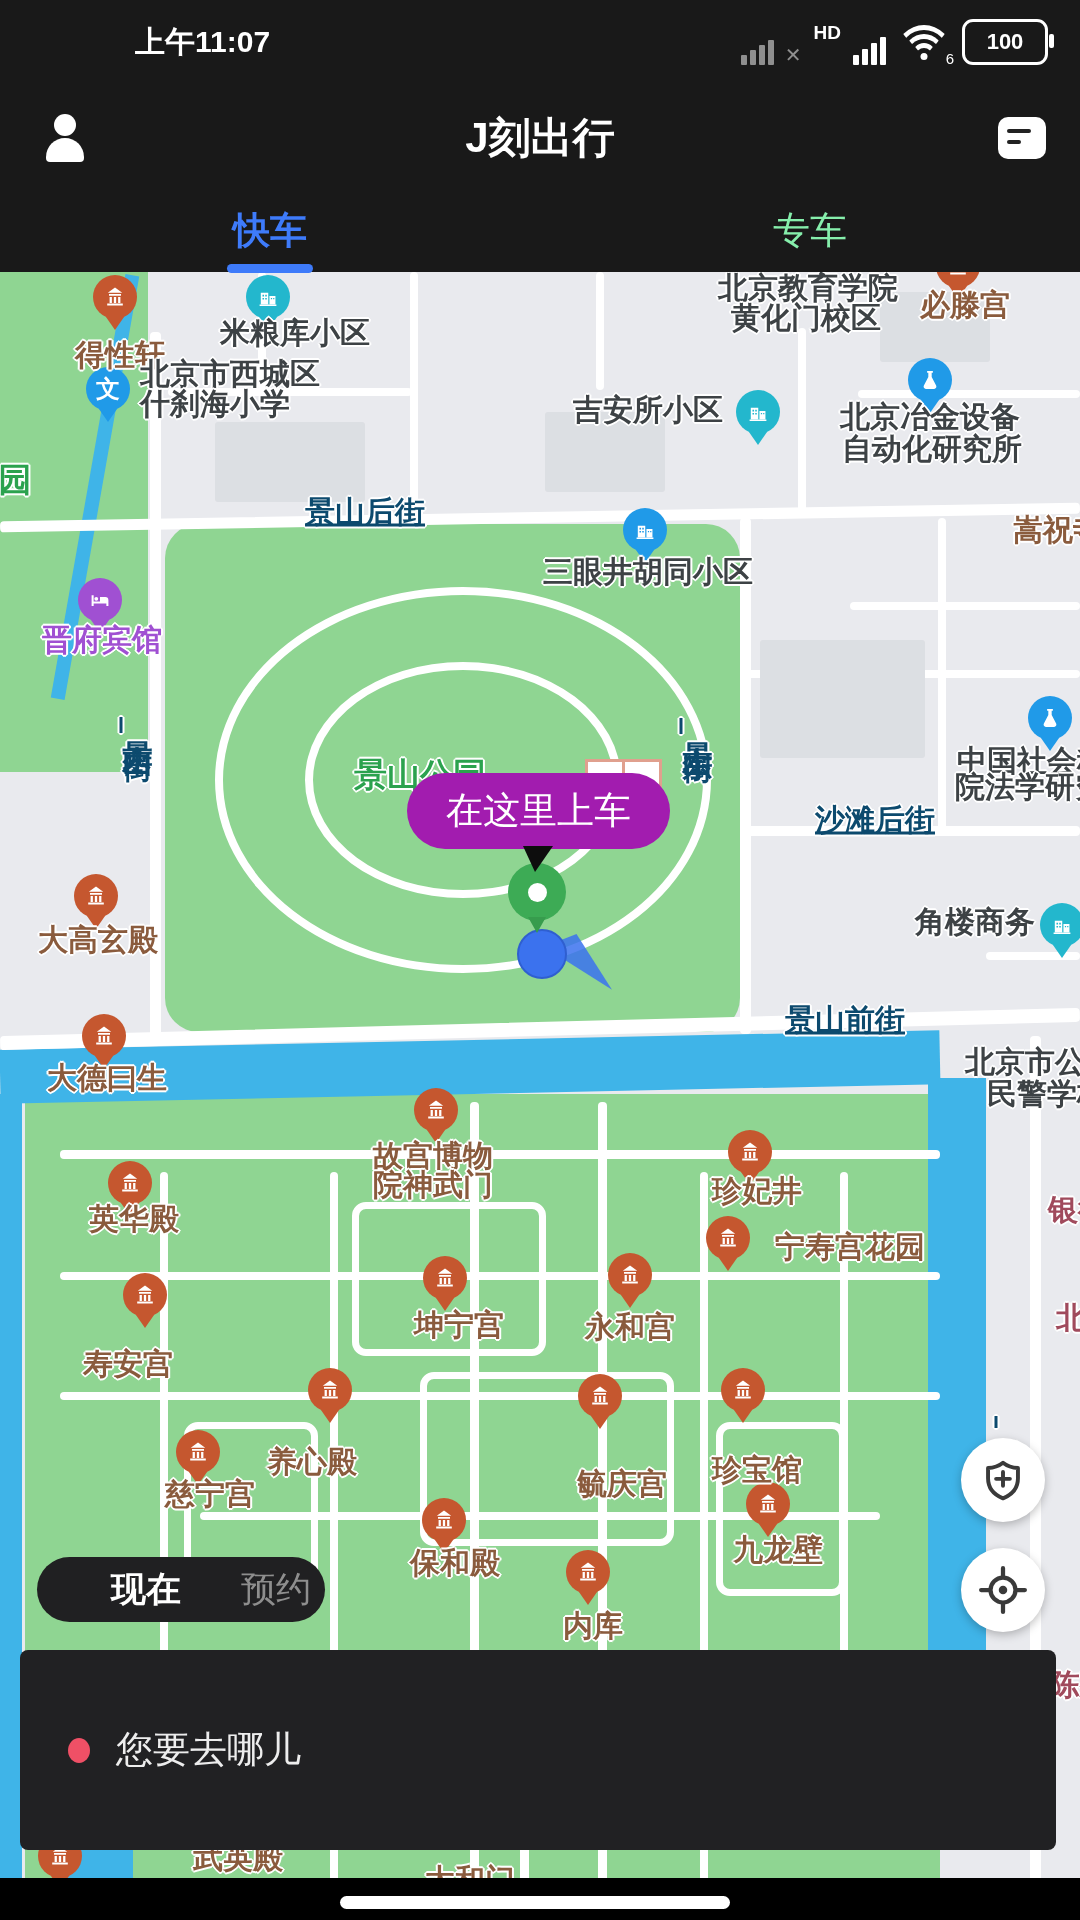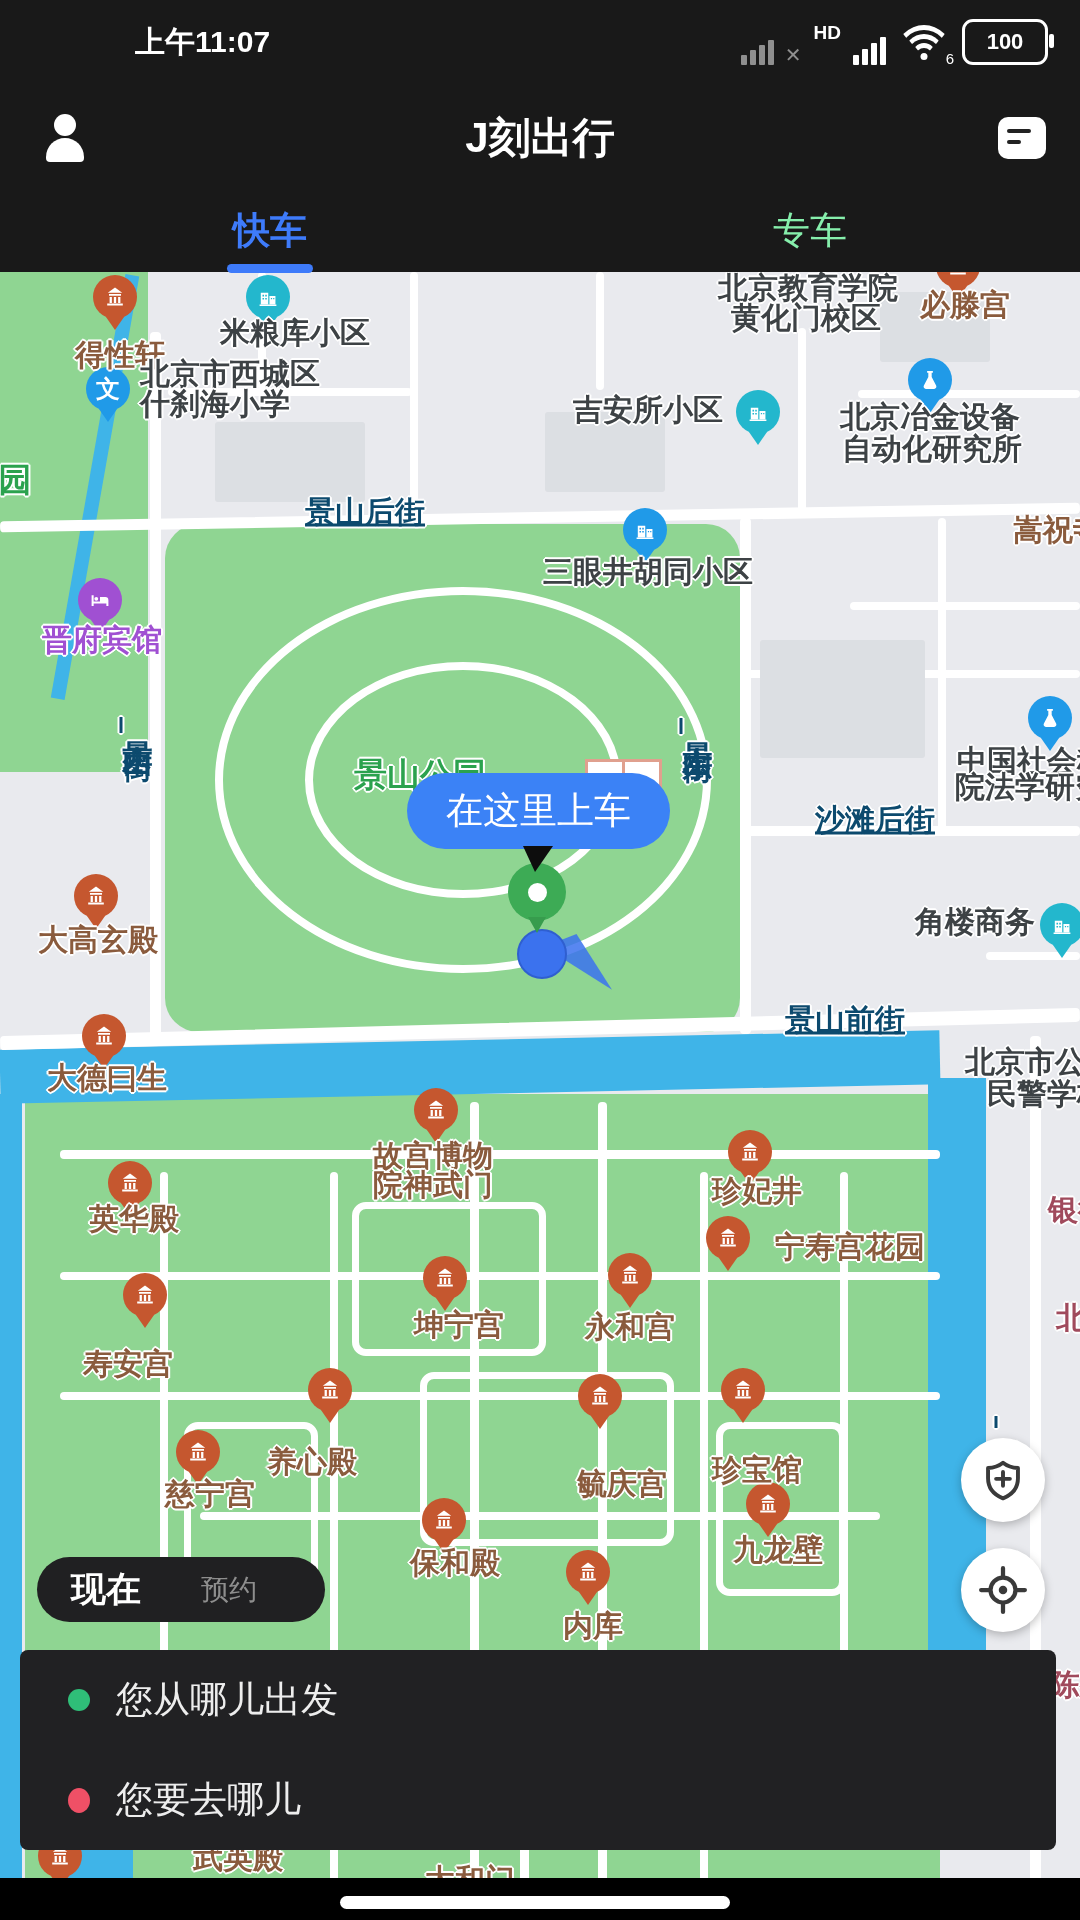--- a/index.html
+++ b/index.html
@@ -60,35 +60,35 @@
   .pin{position:absolute;width:44px;height:44px;border-radius:50%;background:var(--pc);z-index:5;display:flex;align-items:center;justify-content:center;}
   .pin::after{content:'';position:absolute;left:50%;top:42px;transform:translateX(-50%);border:9px solid transparent;border-top:13px solid var(--pc);border-bottom:0;}
   .temple{--pc:#c5572f;}
   .building-teal{--pc:#23b7cd;}
   .building-blue{--pc:#209ae8;}
   .school{--pc:#209ae8;}
   .flask{--pc:#209ae8;}
   .hotel{--pc:#a050d2;}
   .pglyph{width:24px;height:24px;}
   .pglyph-txt{color:#fff;font-size:24px;font-weight:700;}
-  #pickup-bubble{left:407px;top:501px;width:263px;height:76px;background:#3b82f6;border-radius:38px;z-index:8;
+  #pickup-bubble{left:407px;top:501px;width:263px;height:76px;background:#a21caf;border-radius:38px;z-index:8;
     display:flex;align-items:center;justify-content:center;color:#fff;font-size:37px;}
   #bubble-tail{left:523px;top:574px;width:0;height:0;border-left:12px solid transparent;border-right:18px solid transparent;border-top:26px solid #0d0d0d;z-index:8;}
   #pickup-pin{left:508px;top:591px;width:58px;height:58px;border-radius:50%;background:#3dab55;z-index:7;display:flex;align-items:center;justify-content:center;}
   #pickup-pin::after{content:'';position:absolute;top:54px;left:50%;transform:translateX(-50%);border:9px solid transparent;border-top:16px solid #379c4d;border-bottom:0;}
   #pickup-pin i{width:19px;height:19px;border-radius:50%;background:#fff;}
   #loc-beam{left:538px;top:662px;width:74px;height:58px;background:#3b72ee;opacity:.85;clip-path:polygon(8% 22%,100% 96%,52% 0%);z-index:6;}
   #loc-dot{left:517px;top:657px;width:46px;height:46px;border-radius:50%;background:#3b72ee;border:2px solid #2f5fd0;z-index:7;}
   
   .fab{width:84px;height:84px;border-radius:50%;background:#fff;box-shadow:0 3px 10px rgba(0,0,0,.25);display:flex;align-items:center;justify-content:center;z-index:20;}
   #fab-safety{left:961px;top:1438px;}
   #fab-locate{left:961px;top:1548px;}
   #time-pill{left:37px;top:1557px;width:288px;height:65px;background:#202022;border-radius:33px;display:flex;align-items:center;z-index:20;}
-  #pill-now{color:#fff;font-size:35px;font-weight:700;margin-left:34px;}
-  #pill-reserve{color:#8e8e8e;font-size:28px;margin-left:60px;}
+  #pill-now{color:#fff;font-size:35px;font-weight:700;margin-left:74px;}
+  #pill-reserve{color:#8e8e8e;font-size:35px;margin-left:60px;}
   #bottom-sheet{left:20px;top:1650px;width:1036px;height:200px;background:#212123;border-radius:8px;z-index:25;display:flex;flex-direction:column;}
   .sheet-row{flex:1;display:flex;align-items:center;padding-left:48px;}
   .sheet-dot{width:22px;height:22px;border-radius:50%;margin-right:26px;}
   .dot-green{background:#2fbe78;}
   .dot-red{background:#ef5066;height:25px;}
   .sheet-text{color:#ededed;font-size:37px;}
   #bottom-bar{left:0;top:1878px;width:1080px;height:42px;background:#000;z-index:30;}
   #home-indicator{left:340px;top:1896px;width:390px;height:13px;border-radius:7px;background:#fff;z-index:31;}
 </style>
 </head>
@@ -425,23 +425,19 @@
   </svg>
 </div>
 
 <div class="abs" id="time-pill">
   <span id="pill-now">现在</span>
   <span id="pill-reserve">预约</span>
 </div>
 
 <div class="abs" id="bottom-sheet">
   <div class="sheet-row">
-    <span class="sheet-dot dot-green"></span>
-    <span class="sheet-text">您从哪儿出发</span>
-  </div>
-  <div class="sheet-row">
     <span class="sheet-dot dot-red"></span>
     <span class="sheet-text">您要去哪儿</span>
   </div>
 </div>
 
 <div class="abs" id="bottom-bar"></div>
 <div class="abs" id="home-indicator"></div>
 
 </body></html>

